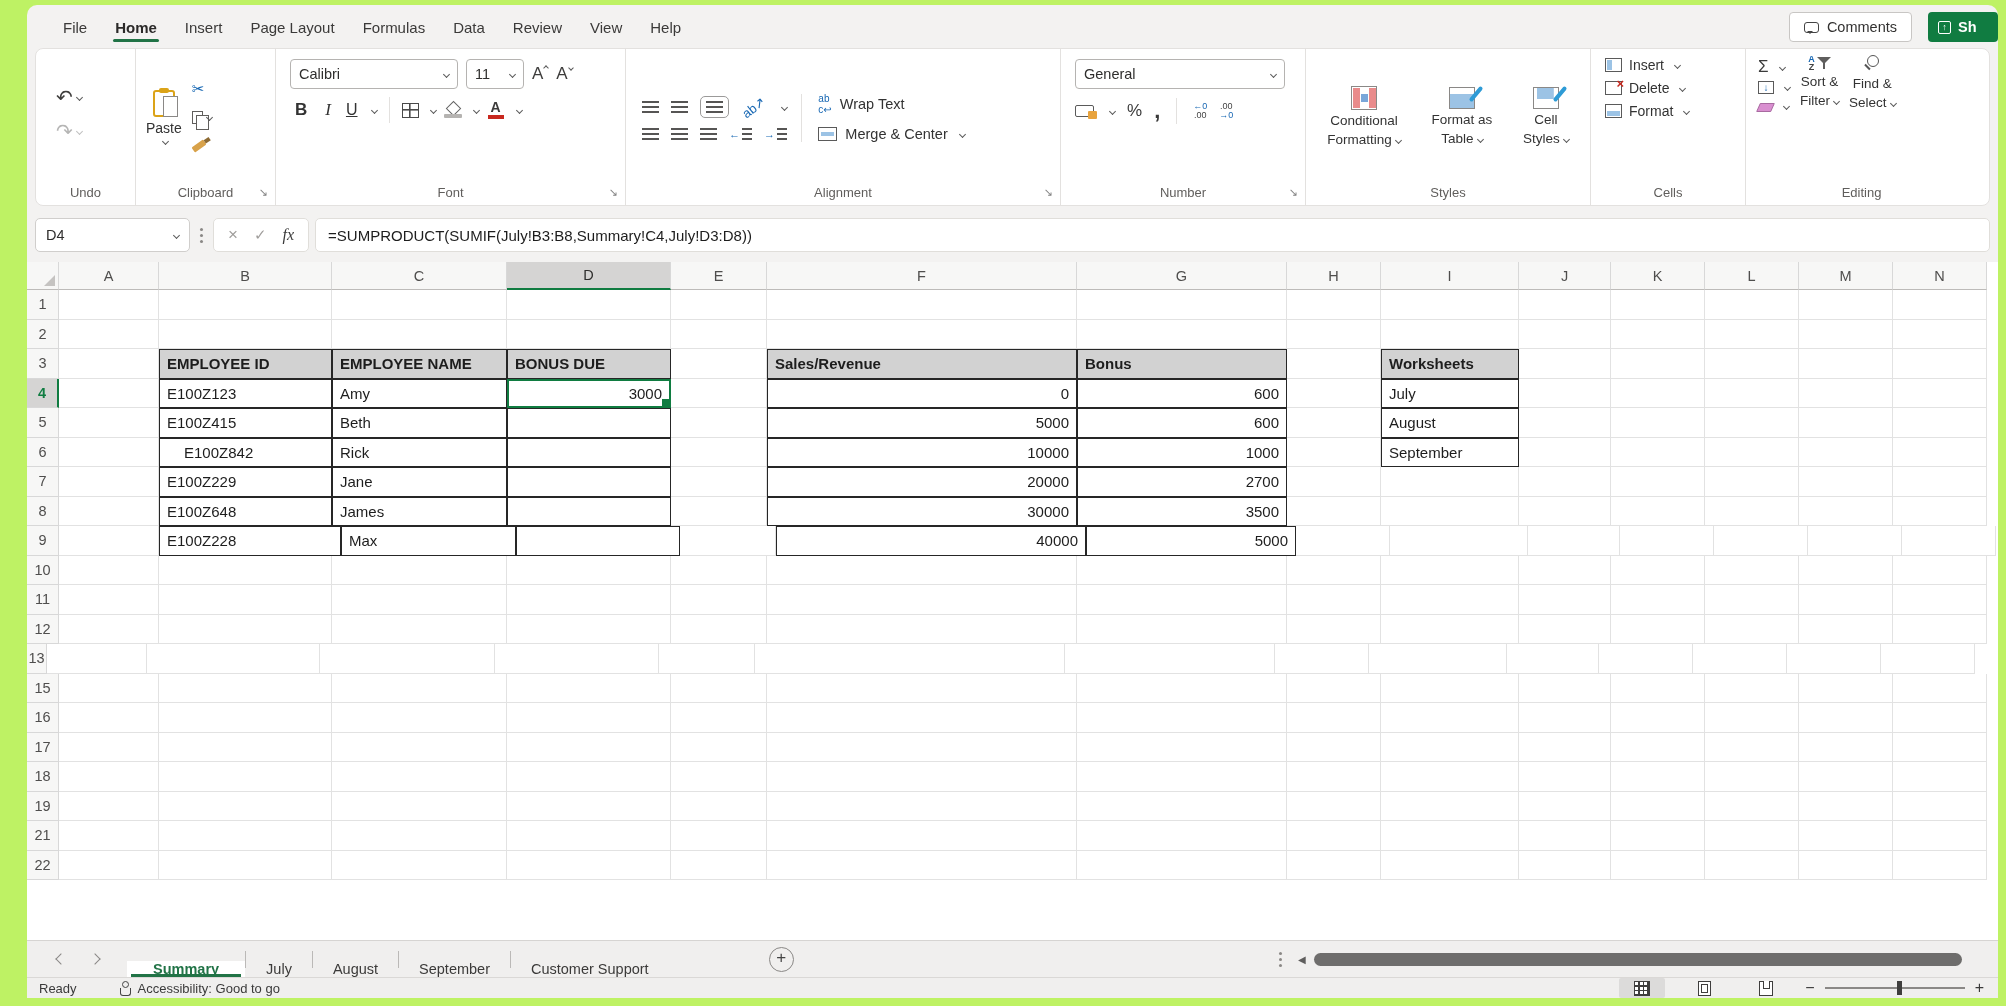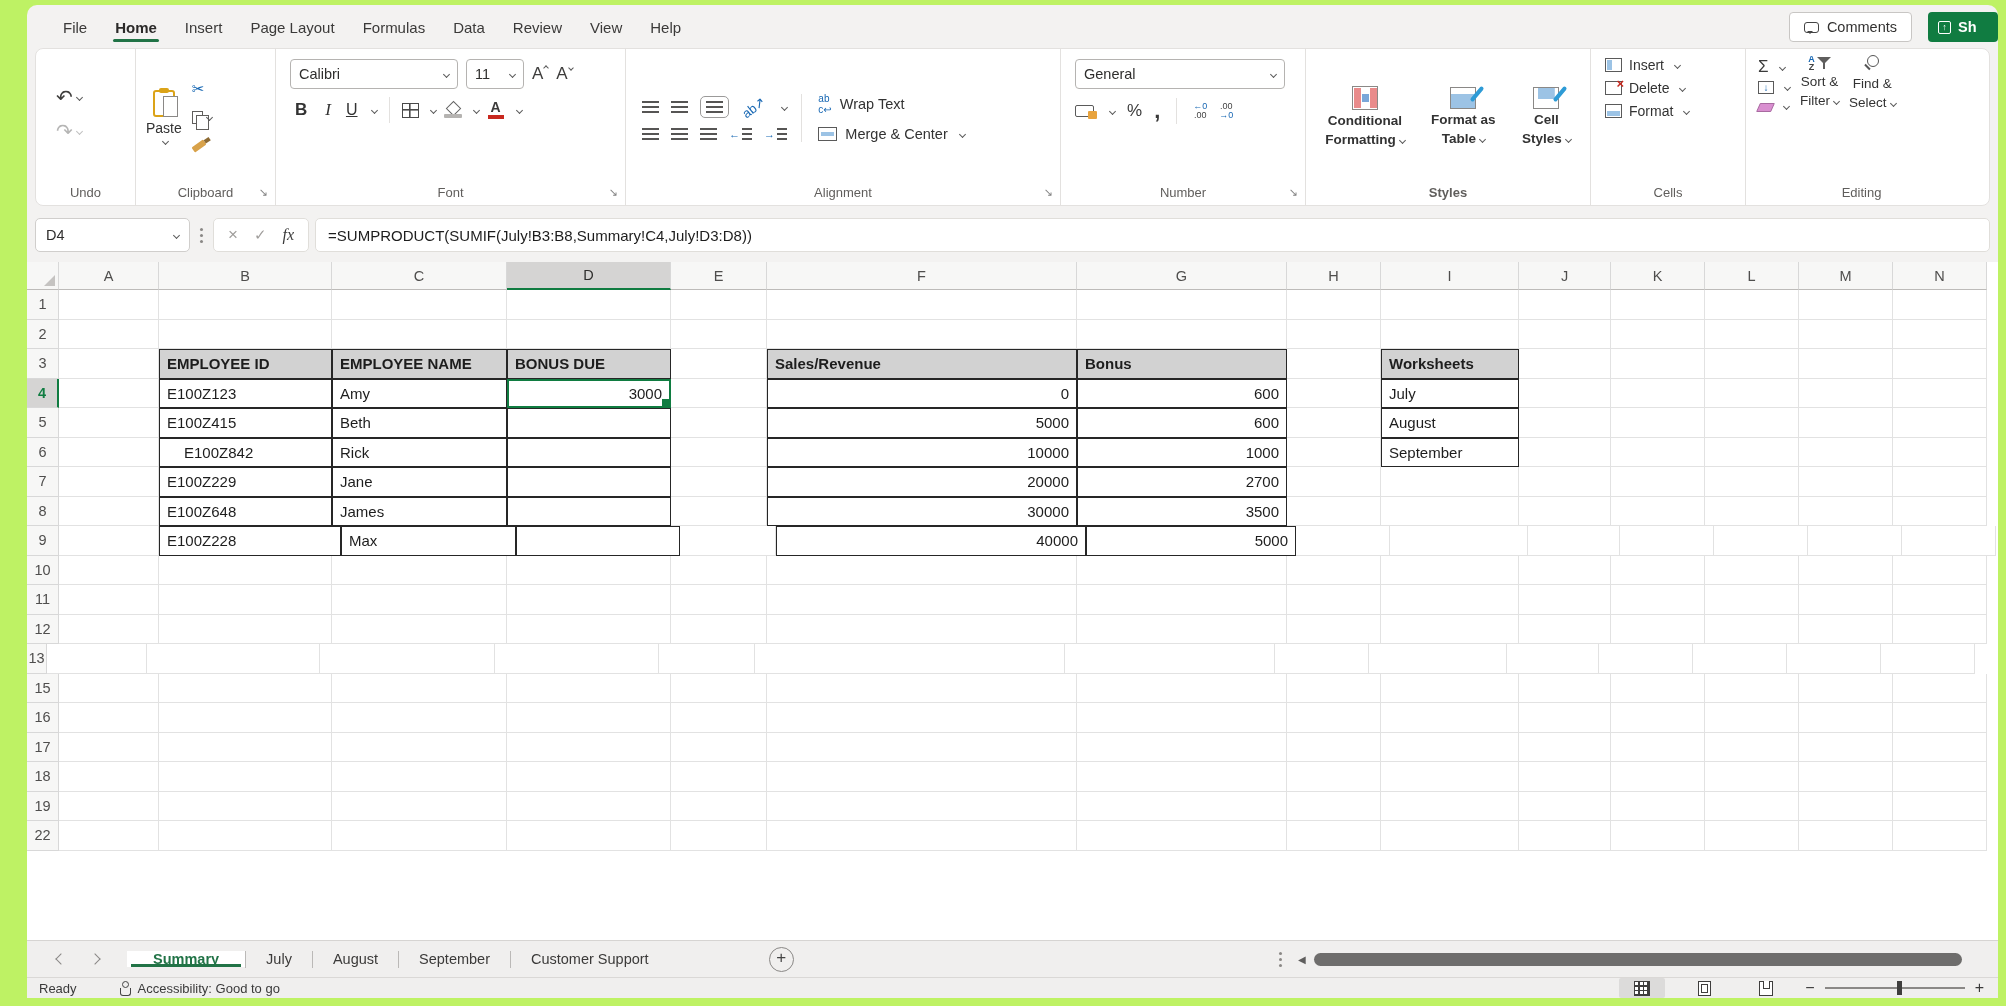--- a/index.html
+++ b/index.html
@@ -97,21 +97,21 @@
   .g-num .rg-content{flex-direction:column;gap:9px;align-items:flex-start;padding:10px 10px 0 14px;}
   .w-num{width:210px;}
   .acct-ic{width:19px;height:12px;border:1.5px solid #5a5a5a;border-radius:2px;position:relative;background:#fff;}
   .acct-ic::after{content:"";position:absolute;right:-4px;bottom:-3px;width:9px;height:8px;background:#e8a33d;border-radius:1px;}
   .pct{font-size:17px;color:#3a3a3a;}
   .comma{font-size:22px;font-weight:bold;color:#3a3a3a;line-height:10px;}
   .dec{font-size:9px;line-height:9px;color:#444;text-align:center;}
   .dec b{color:#1767b3;font-weight:normal;}
 
   
-  .g-styles{width:285px;font-weight:bold;}
+  .g-styles{width:285px;}
   .g-styles .rg-content{justify-content:space-around;padding:6px 6px 0;}
   .bigbtn{display:flex;flex-direction:column;align-items:center;gap:3px;font-size:13.5px;color:#333;text-align:center;line-height:16px;}
   .cf-ic{width:26px;height:24px;border:1.5px solid #8a8886;background:#fff;position:relative;}
   .cf-ic::before{content:"";position:absolute;left:1px;top:1px;width:7px;height:20px;background:#e98b8b;box-shadow:16px 0 0 #e98b8b;}
   .cf-ic::after{content:"";position:absolute;left:9px;top:7px;width:7px;height:8px;background:#7aa7d9;}
   .ft-ic{width:26px;height:22px;border:1.5px solid #8a8886;background:
       linear-gradient(#9cc3e5,#9cc3e5) 0 100%/100% 70% no-repeat,#fff;position:relative;}
   .ft-ic::after{content:"";position:absolute;right:-4px;top:-3px;width:4px;height:18px;background:#2e9bd6;transform:rotate(40deg);border-radius:2px;}
   .cs-ic{width:26px;height:22px;border:1.5px solid #8a8886;background:
       linear-gradient(#9cc3e5,#9cc3e5) 50% 0/70% 55% no-repeat,#fff;position:relative;}
@@ -171,21 +171,21 @@
   .cell.a-right{justify-content:flex-end;}
   .cell.sel{border:2px solid var(--sel);position:relative;}
   .cell.sel::after{content:"";position:absolute;right:-1px;bottom:-1px;width:7px;height:7px;background:var(--sel);border:1px solid #fff;}
 
   
   .tabbar{position:absolute;left:0;top:935px;width:1971px;height:37px;background:#f0efee;border-top:1px solid #d6d4d2;display:flex;align-items:stretch;}
   .tab-nav{display:flex;align-items:center;gap:26px;padding:0 28px 0 30px;}
   .tnav{width:8px;height:8px;border-right:1.8px solid #8a8886;border-bottom:1.8px solid #8a8886;}
   .tnav.left{transform:rotate(135deg);}
   .tnav.right{transform:rotate(-45deg);}
-  .tabs{display:flex;align-items:center;}
+  .tabs{display:flex;align-items:flex-end;}
   .tab{display:flex;align-items:center;padding:0 20px;font-size:14.5px;color:var(--gray-ink);position:relative;}
   .tab.active{background:#fff;color:var(--green);font-weight:bold;padding:0 26px;}
   .tab.active::after{content:"";position:absolute;left:4px;right:4px;bottom:0;height:3px;background:var(--green);}
   .tabdiv{width:1px;height:17px;background:#bbb9b7;align-self:center;}
   .addsheet{width:25px;height:25px;border:1.3px solid #8a8886;border-radius:50%;color:#444;font-size:17px;display:flex;align-items:center;justify-content:center;align-self:center;margin-left:100px;line-height:0;padding-bottom:2px;}
   .hscroll{position:absolute;left:1248px;top:0;height:100%;display:flex;align-items:center;gap:8px;}
   .scroll-arrow{font-size:10px;color:#5f5e5d;}
   .scroll-thumb{width:648px;height:13px;background:#6e6d6c;border-radius:7px;}
 
   
@@ -798,20 +798,37 @@
           <div class="cell" style="width: 210px;"></div>
           <div class="cell" style="width: 94px;"></div>
           <div class="cell" style="width: 138px;"></div>
           <div class="cell" style="width: 92px;"></div>
           <div class="cell" style="width: 94px;"></div>
           <div class="cell" style="width: 94px;"></div>
           <div class="cell" style="width: 94px;"></div>
           <div class="cell" style="width: 94px;"></div>
         </div>
         <div class="srow">
+          <div class="rowhead" style="width: 32px;">21</div>
+          <div class="cell" style="width: 100px;"></div>
+          <div class="cell" style="width: 173px;"></div>
+          <div class="cell" style="width: 175px;"></div>
+          <div class="cell" style="width: 164px;"></div>
+          <div class="cell" style="width: 96px;"></div>
+          <div class="cell" style="width: 310px;"></div>
+          <div class="cell" style="width: 210px;"></div>
+          <div class="cell" style="width: 94px;"></div>
+          <div class="cell" style="width: 138px;"></div>
+          <div class="cell" style="width: 92px;"></div>
+          <div class="cell" style="width: 94px;"></div>
+          <div class="cell" style="width: 94px;"></div>
+          <div class="cell" style="width: 94px;"></div>
+          <div class="cell" style="width: 94px;"></div>
+        </div>
+        <div class="srow">
           <div class="rowhead" style="width: 32px;">22</div>
           <div class="cell" style="width: 100px;"></div>
           <div class="cell" style="width: 173px;"></div>
           <div class="cell" style="width: 175px;"></div>
           <div class="cell" style="width: 164px;"></div>
           <div class="cell" style="width: 96px;"></div>
           <div class="cell" style="width: 310px;"></div>
           <div class="cell" style="width: 210px;"></div>
           <div class="cell" style="width: 94px;"></div>
           <div class="cell" style="width: 138px;"></div>

